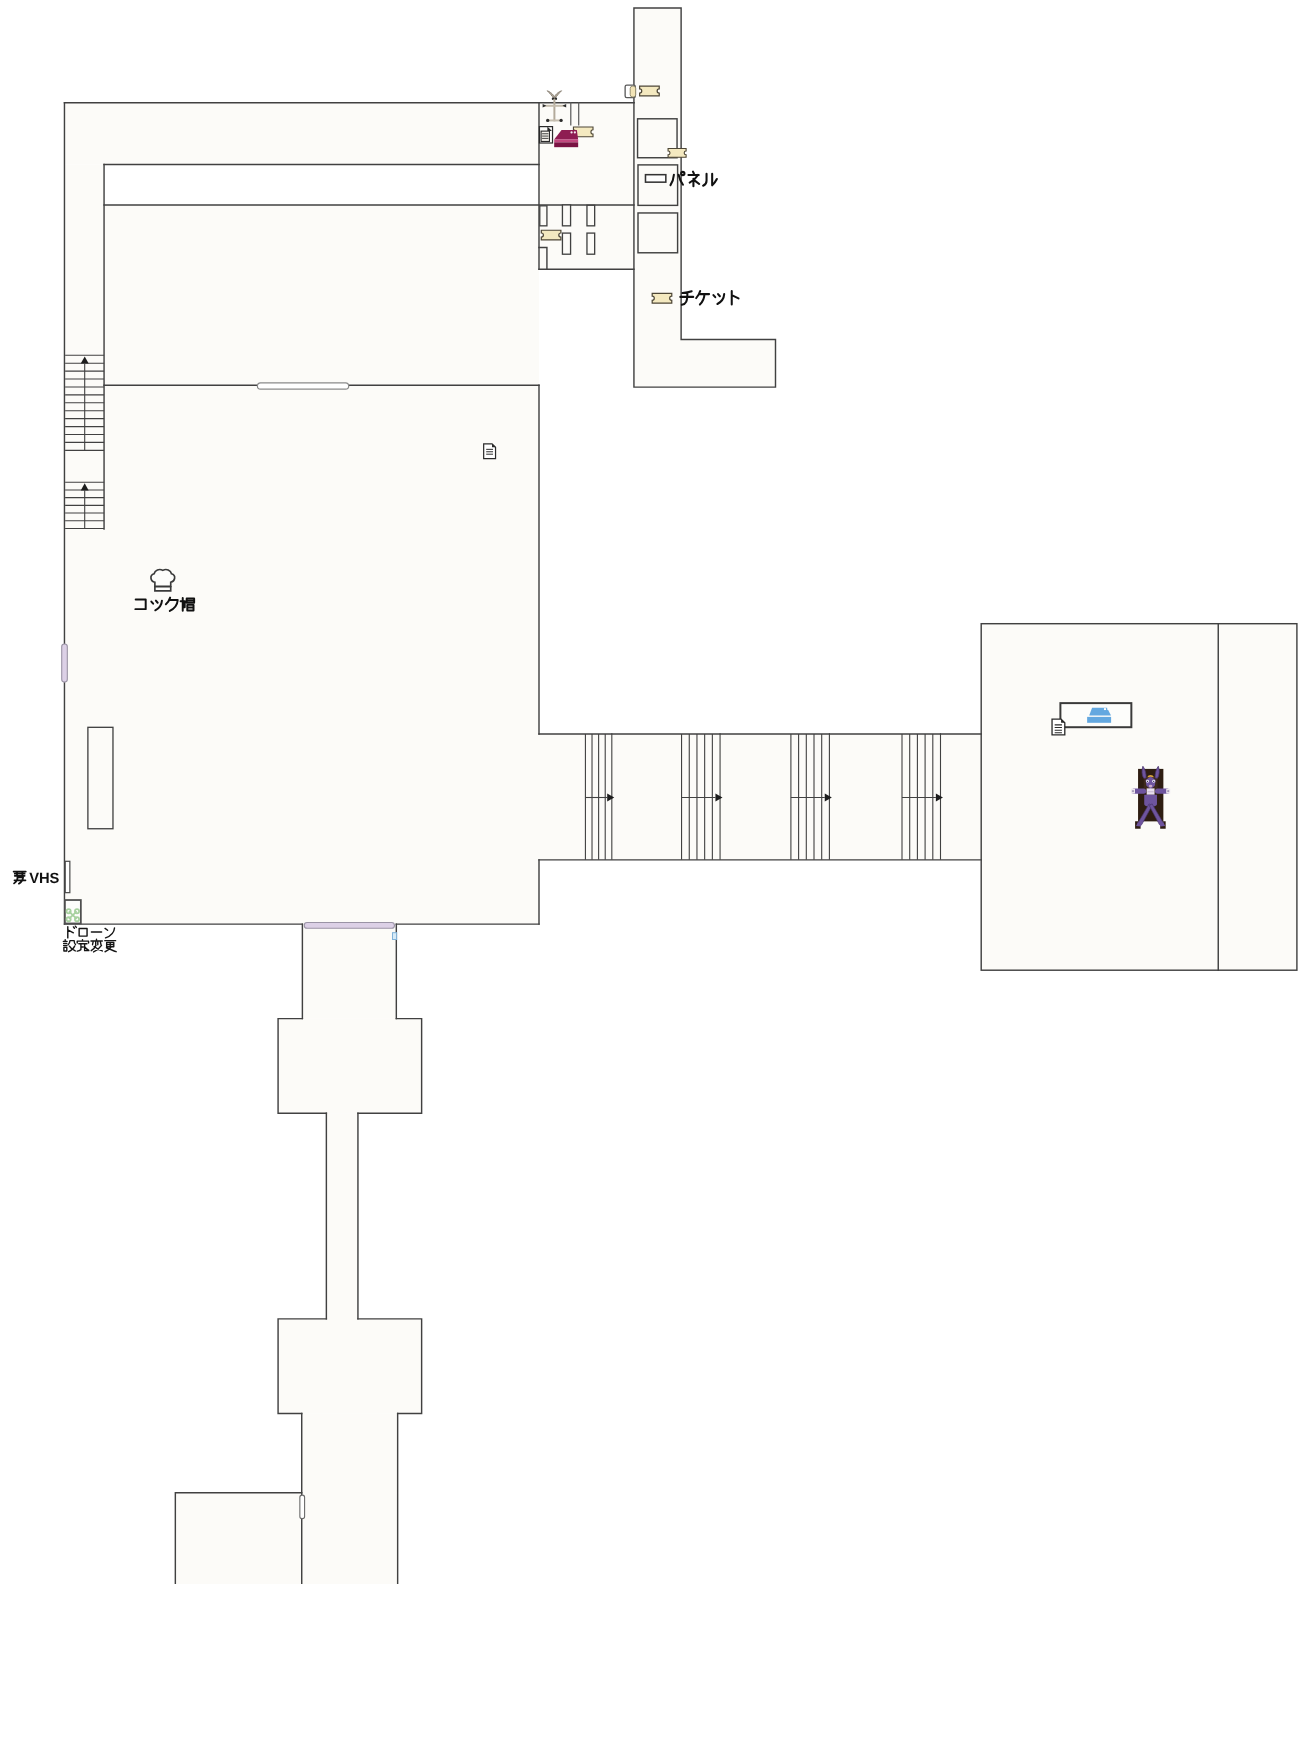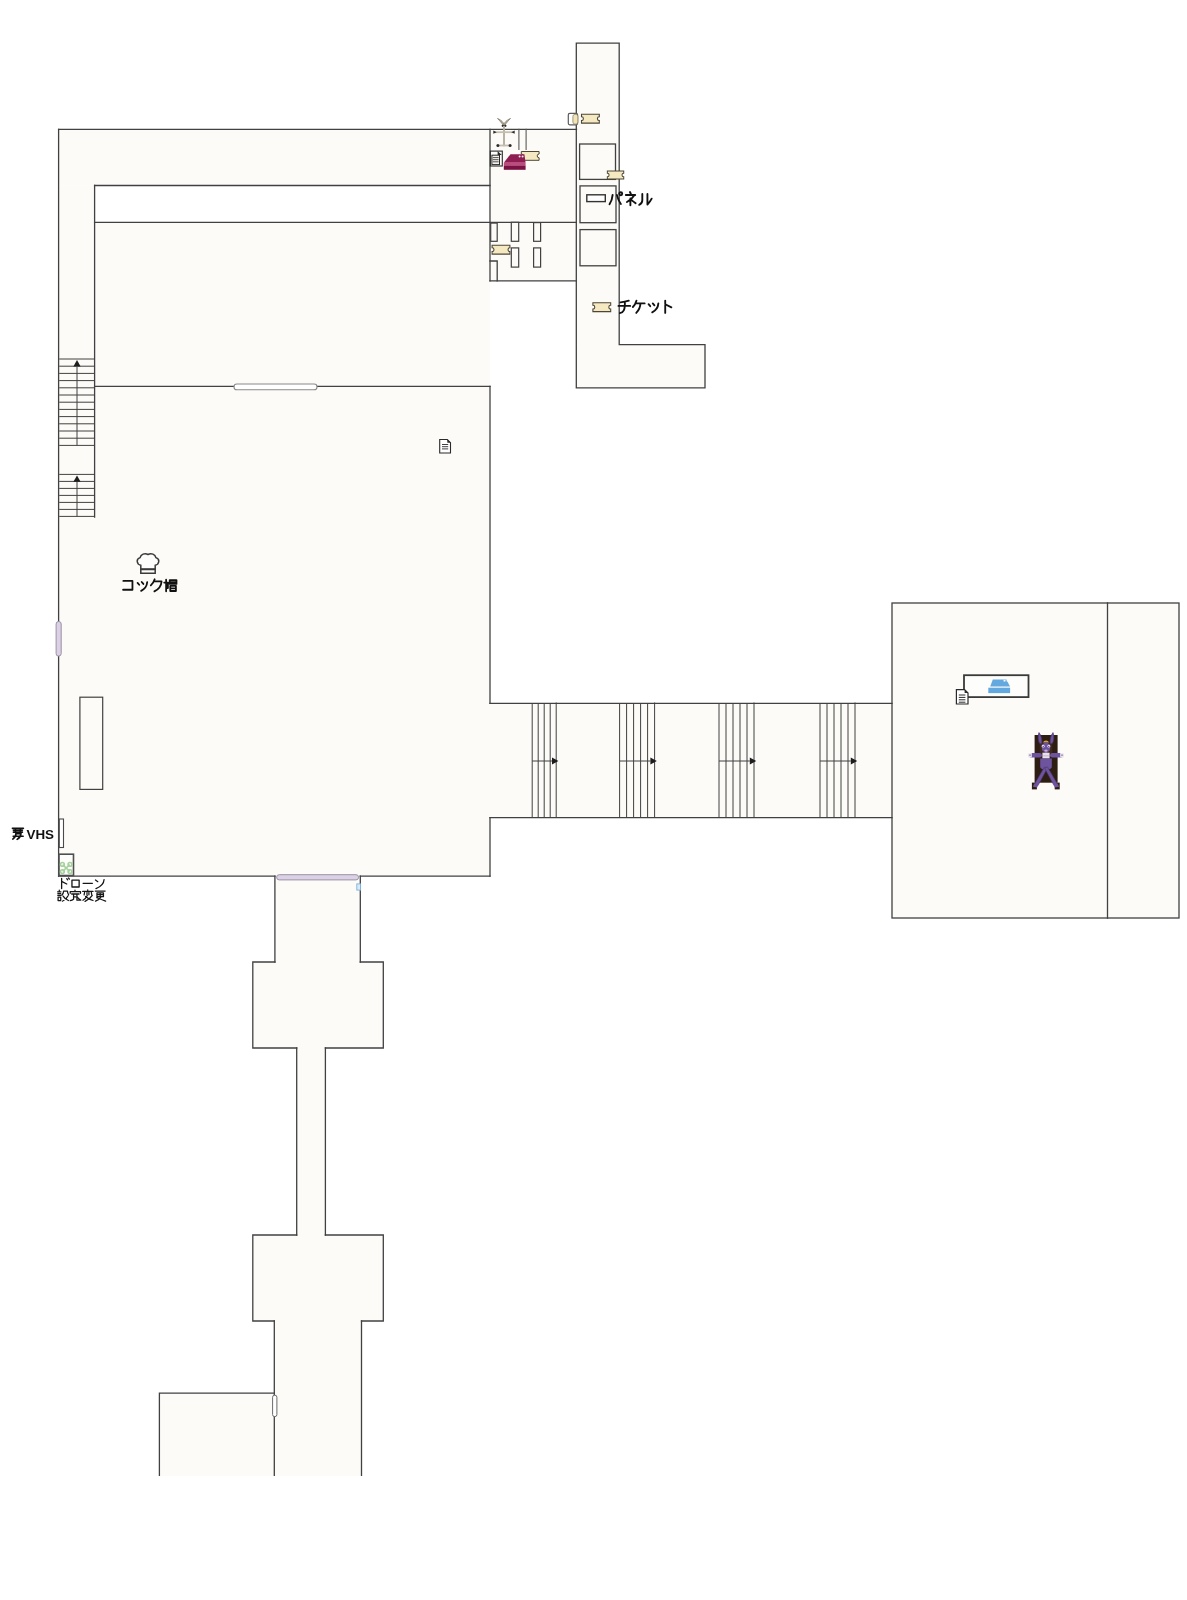--- a/index.html
+++ b/index.html
@@ -1,16 +1,16 @@
 <!DOCTYPE html>
 <html><head>
 <meta charset="utf-8">
 <style>
   html,body{margin:0;padding:0;background:#ffffff;}
-  .wrap{width:1187px;height:1440px;position:relative;font-family:"Liberation Sans", sans-serif;margin-top:36px;}
+  .wrap{width:1187px;height:1440px;position:relative;font-family:"Liberation Sans", sans-serif;}
   svg{display:block;}
 </style>
 </head>
 <body>
 <div class="wrap">
 <svg width="1187" height="1600" viewBox="0 0 1187 1600" xmlns="http://www.w3.org/2000/svg">
 
 <rect x="0" y="0" width="1187" height="1600" fill="#ffffff"></rect>
 
 <rect x="58.6" y="93.4" width="431.4" height="56.1" fill="#FCFBF8"></rect>

